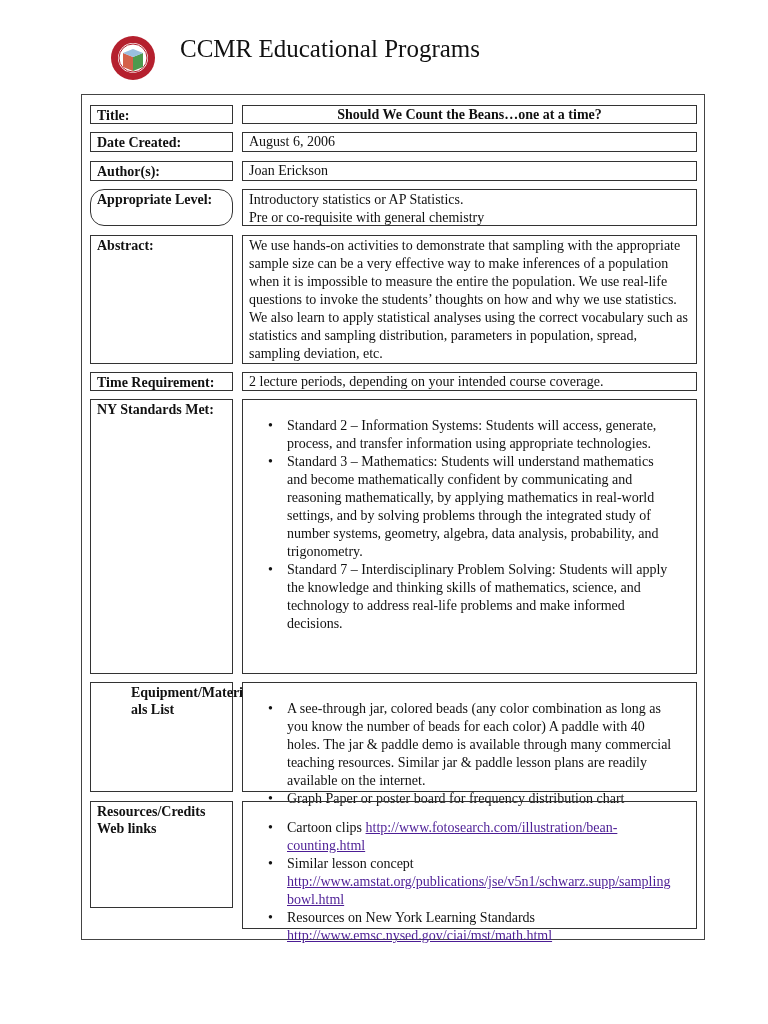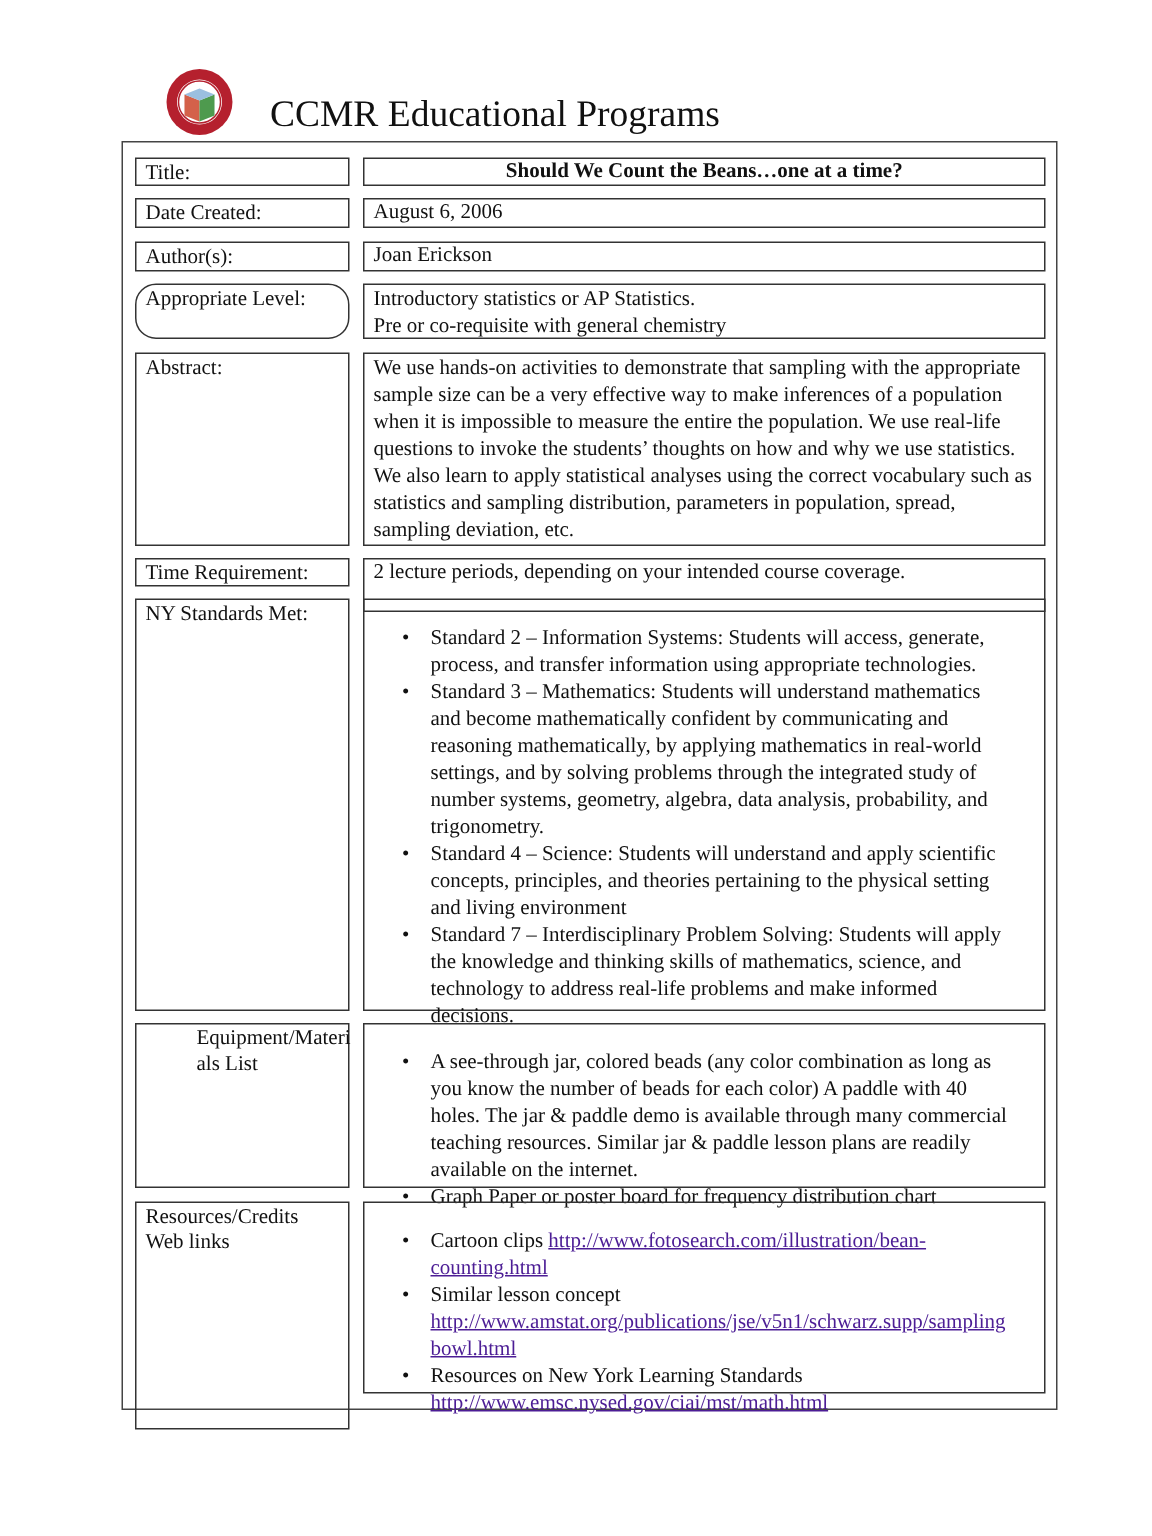--- a/index.html
+++ b/index.html
@@ -1,25 +1,25 @@
 <!DOCTYPE html>
 <html><head>
 <meta charset="utf-8">
 <style>
   html, body { margin: 0; padding: 0; background: #ffffff; }
   body { width: 768px; height: 1024px; position: relative; overflow: hidden;
          font-family: "Liberation Serif", "DejaVu Serif", serif; color: #111; }
-  .header { position: absolute; left: 110px; top: 35px; height: 56px; display: flex; align-items: flex-end; }
+  .header { position: absolute; left: 110px; top: 35px; height: 56px; display: flex; align-items: flex-start; }
   .logo { width: 46px; height: 46px; margin-right: 24px; }
   .header-title { font-size: 25px; color: #111; letter-spacing: 0px; }
   .frame { position: absolute; left: 81px; top: 94px; width: 624px; height: 846px;
            border: 1px solid #444; box-sizing: border-box; }
   .row { position: absolute; left: 0; width: 100%; }
   .lbl { position: absolute; left: 8px; width: 143px; box-sizing: border-box;
-         border: 1.5px solid #333; font-weight: normal; font-size: 14px; line-height: 17px;
+         border: 1.5px solid #333; font-weight: bold; font-size: 14px; line-height: 17px;
          padding: 1px 6px; }
   .val { position: absolute; left: 160px; width: 455px; box-sizing: border-box;
          border: 1.5px solid #333; font-size: 14px; line-height: 18px; padding: 1px 6px; }
   .val.center { text-align: center; font-weight: bold; }
   ul { margin: 16px; padding: 0; list-style: none; }
   li { position: relative; padding-left: 22px; }
   li::before { content: "\2022"; position: absolute; left: 3px; top: 0; font-size: 14px; }
   a { color: #4c1d95; text-decoration: underline; }
 </style>
 </head>
@@ -63,47 +63,46 @@
     </div>
   </div>
 
   <div class="row" style="top:140px;">
     <div class="lbl" style="height:129px;">Abstract:</div>
     <div class="val" style="height:129px;">We use hands-on activities to demonstrate that sampling with the appropriate sample size can be a very effective way to make inferences of a population when it is impossible to measure the entire the population.  We use real-life questions to invoke the students’ thoughts on how and why we use statistics.  We also learn to apply statistical analyses using the correct vocabulary such as statistics and sampling distribution, parameters in population, spread, sampling deviation, etc.</div>
   </div>
 
   <div class="row" style="top:277px;">
     <div class="lbl" style="height:19px;">Time Requirement:</div>
-    <div class="val" style="height:36px;line-height:15px;">2 lecture periods, depending on your intended course coverage.</div>
+    <div class="val" style="height:19px;line-height:15px;">2 lecture periods, depending on your intended course coverage.</div>
   </div>
 
   <div class="row" style="top:304px;">
     <div class="lbl" style="height:275px;">NY Standards Met:</div>
     <div class="val" style="height:275px;">
       <ul>
         <li>Standard 2 – Information Systems: Students will access, generate, process, and transfer information using appropriate technologies.</li>
         <li>Standard 3 – Mathematics: Students will understand mathematics and become mathematically confident by communicating and reasoning mathematically, by applying mathematics in real-world settings, and by solving problems through the integrated study of number systems, geometry, algebra, data analysis, probability, and trigonometry.</li>
-        <li>Standard 4 – Science:  Students will understand and apply scientific concepts, principles, and theories pertaining to the physical setting and living environment</li>
         <li>Standard 7 – Interdisciplinary Problem Solving:  Students will apply the knowledge and thinking skills of mathematics, science, and technology to address real-life problems and make informed decisions.</li>
       </ul>
     </div>
   </div>
 
   <div class="row" style="top:587px;">
     <div class="lbl" style="height:110px;padding-left:40px;">Equipment/Materi als List</div>
     <div class="val" style="height:110px;">
       <ul>
         <li>A see-through jar, colored beads (any color combination as long as you know the number of beads for each color) A paddle with 40 holes.  The jar &amp; paddle demo is available through many commercial teaching resources.  Similar jar &amp; paddle lesson plans are readily available on the internet.</li>
         <li>Graph Paper or poster board for frequency distribution chart</li>
       </ul>
     </div>
   </div>
 
   <div class="row" style="top:706px;">
-    <div class="lbl" style="height:152px;">Resources/Credits Web links</div>
+    <div class="lbl" style="height:107px;">Resources/Credits Web links</div>
     <div class="val" style="height:128px;">
       <ul>
         <li>
           <span> Cartoon clips </span><a>http://www.fotosearch.com/illustration/bean-counting.html</a>
         </li>
         <li>
           <span>Similar lesson concept </span><a>http://www.amstat.org/publications/jse/v5n1/schwarz.supp/sampling bowl.html</a>
         </li>
         <li>
           <span>Resources on New York Learning Standards </span><a>http://www.emsc.nysed.gov/ciai/mst/math.html</a>

